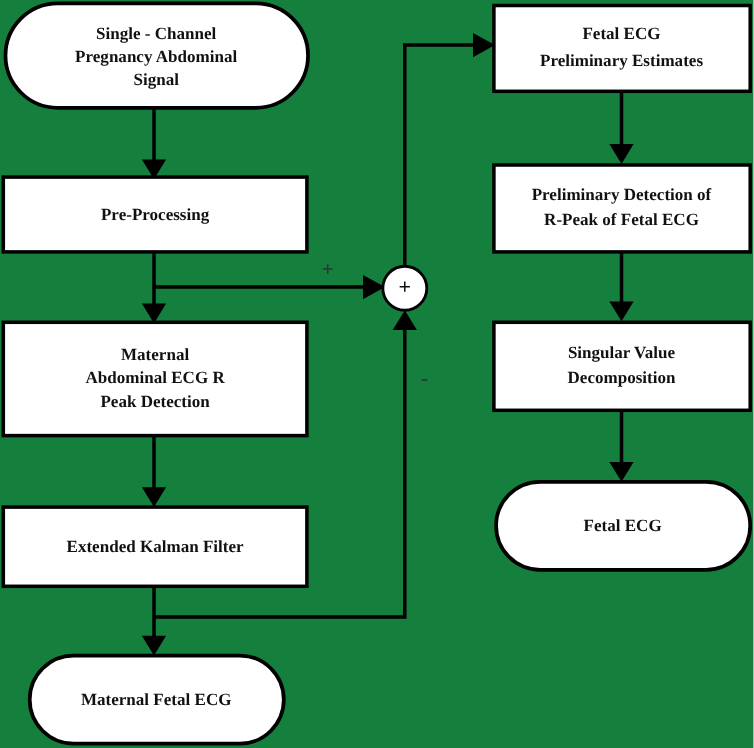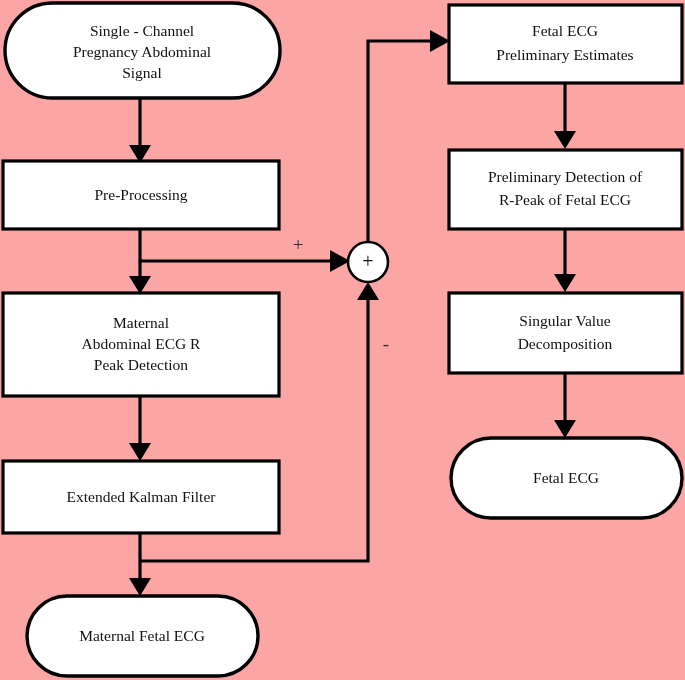--- a/index.html
+++ b/index.html
@@ -4,23 +4,24 @@
 <style>
   html, body {
     margin: 0;
     padding: 0;
     background: #ffffff;
   }
   #diagram-root {
     position: relative;
     width: 685px;
     height: 680px;
-    background: #fca5a5;
+    background: #15803d;
     font-family: "Liberation Serif", "DejaVu Serif", serif;
     overflow: hidden;
+    font-weight: bold;
   }
   svg#flowchart {
     display: block;
     width: 685px;
     height: 680px;
   }
   .node-shape {
     fill: #ffffff;
     stroke: #000000;
     stroke-width: 3.2;

